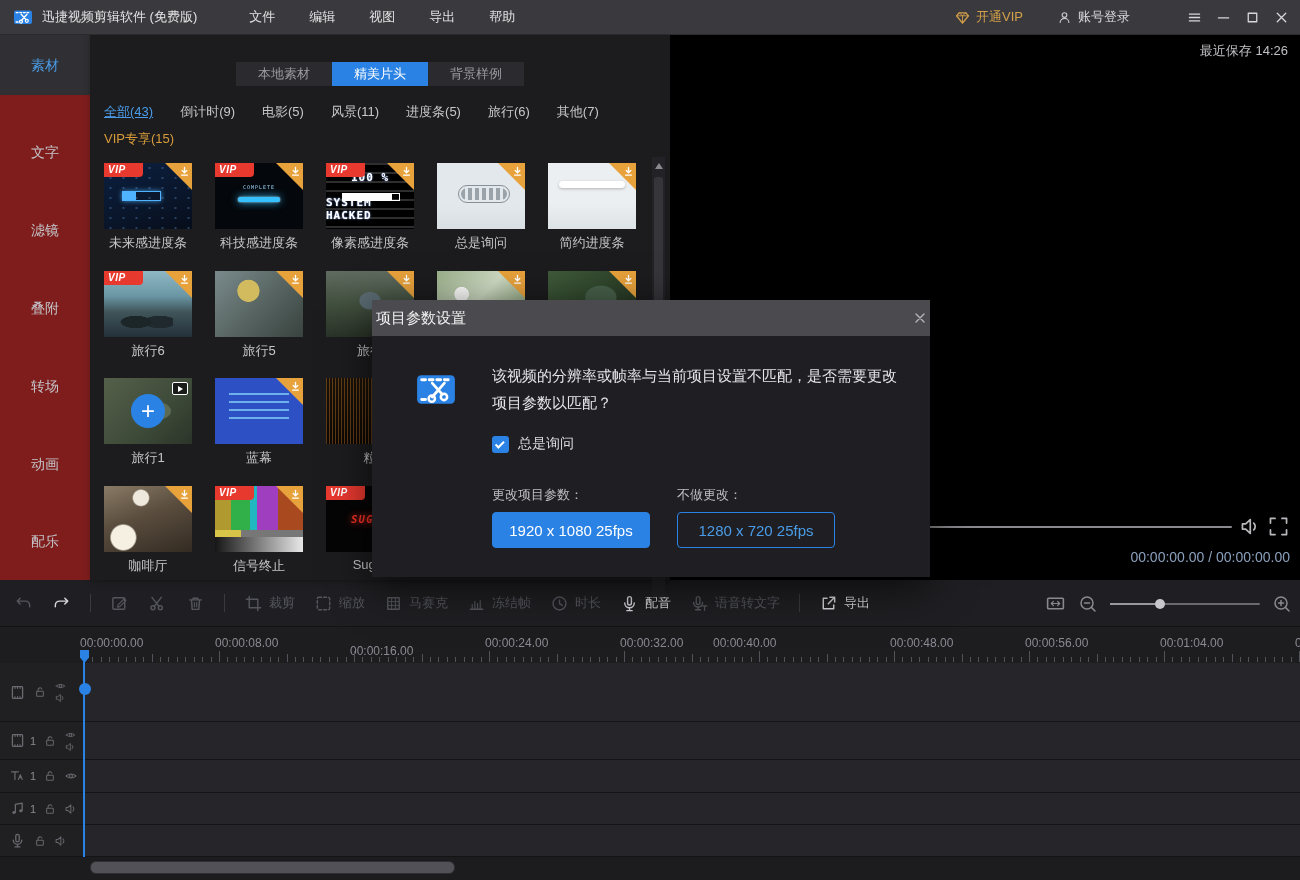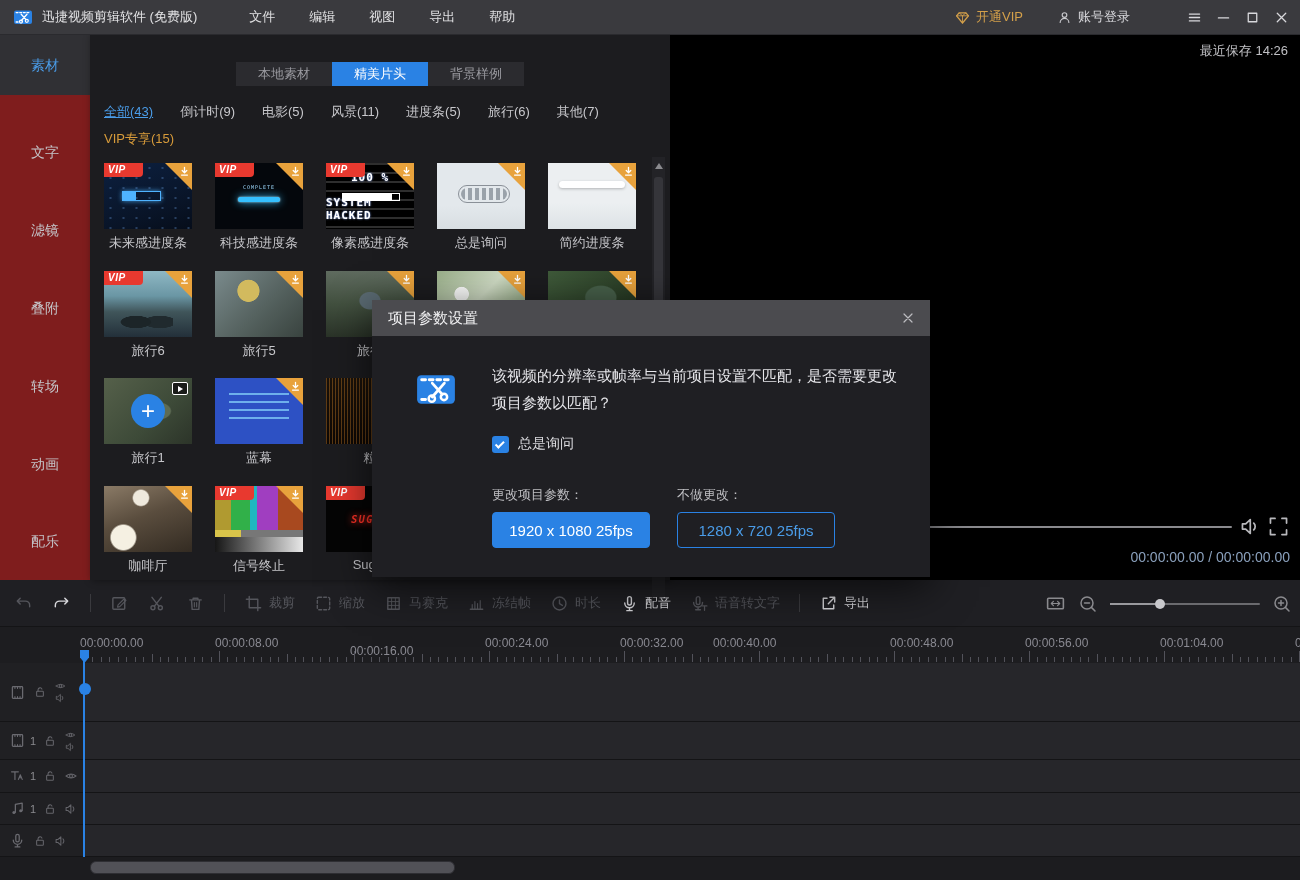--- a/index.html
+++ b/index.html
@@ -126,21 +126,21 @@
   .ta-label { font-size:12px; color:#6a6a70; letter-spacing:0; width:17px; text-align:center; }
   .playhead-flag { position:absolute; left:80px; top:23px; width:9px; height:13px; background:#2a82e4; clip-path:polygon(0 0,100% 0,100% 58%,50% 100%,0 58%); z-index:3; }
   .playhead-line { position:absolute; left:83px; top:33px; width:2px; height:197px; background:#2a82e4; z-index:3; }
   .playhead-dot { position:absolute; left:79px; top:56px; width:12px; height:12px; border-radius:50%; background:#2a82e4; z-index:3; }
   .h-scroll { position:absolute; left:0; top:230px; width:1300px; height:23px; background:#1c1c1f; }
   .left-tri { position:absolute; left:72px; top:6px; width:0; height:0; border-top:5px solid transparent; border-bottom:5px solid transparent; border-right:7px solid #70707а; border-right-color:#707076; }
   .h-thumb { position:absolute; left:90px; top:4px; width:365px; height:13px; background:#515157; border:1px solid #2e2e33; border-radius:6px; }
 
   
   .dialog { position:absolute; left:372px; top:300px; width:558px; height:277px; z-index:50; box-shadow:0 10px 40px rgba(0,0,0,.65); background:#1f1f23; }
-  .dlg-head { height:36px; background:#4b4b4f; display:flex; align-items:center; padding:0 16px; font-size:15px; color:#f0f0f2; }
+  .dlg-head { height:36px; background:#4b4b4f; display:flex; align-items:center; padding:0 4px; font-size:15px; color:#f0f0f2; }
   .dlg-close { margin-left:auto; width:16px; height:16px; color:#bcbcc0; margin-right:-2px; }
   .dlg-body { position:relative; height:241px; }
   .dlg-logo { position:absolute; left:40px; top:32px; width:48px; height:42px; }
   .dlg-msg { position:absolute; left:120px; top:26px; width:406px; font-size:15px; line-height:27px; color:#e6e6ea; }
   .dlg-check { position:absolute; left:120px; top:99px; display:flex; align-items:center; gap:9px; font-size:14px; color:#dcdce0; }
   .cb { width:17px; height:17px; background:#2a82e4; border-radius:3px; display:inline-flex; align-items:center; justify-content:center; }
   .ck { width:9px; height:5px; border-left:2px solid #fff; border-bottom:2px solid #fff; transform:rotate(-45deg) translate(0,-1px); }
   .dlg-lab { position:absolute; top:150px; font-size:13px; color:#bfbfc3; }
   .dlg-lab.l1 { left:120px; } .dlg-lab.l2 { left:305px; }
   .dlg-btn { position:absolute; top:176px; width:158px; height:36px; border-radius:4px; font-size:15px; font-family:inherit; cursor:pointer; }

